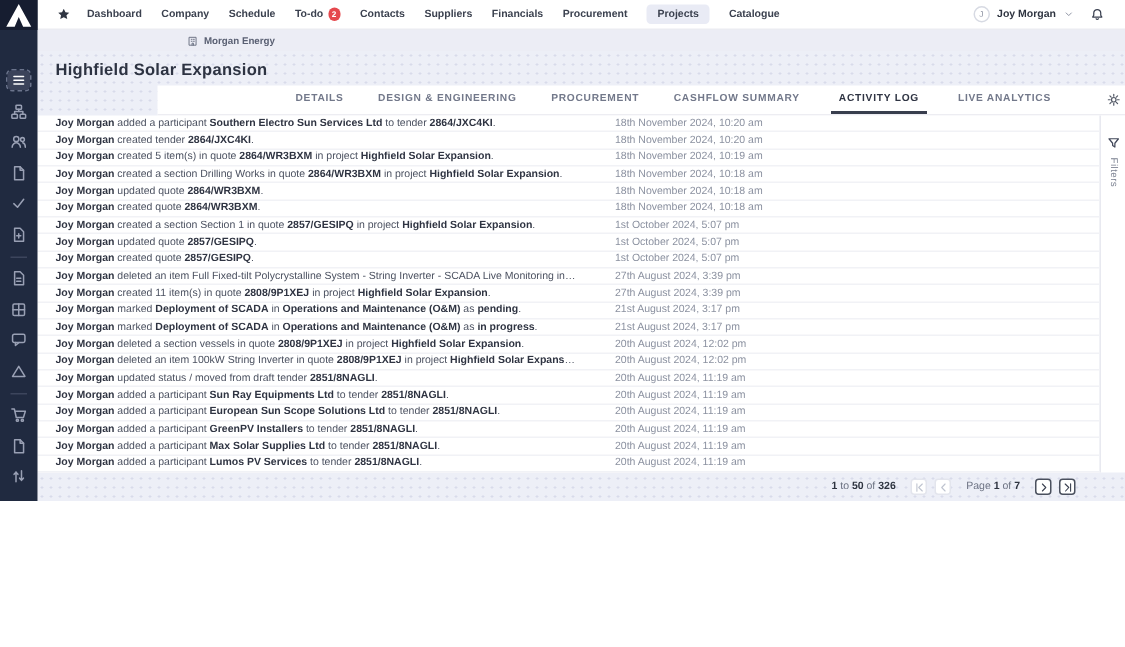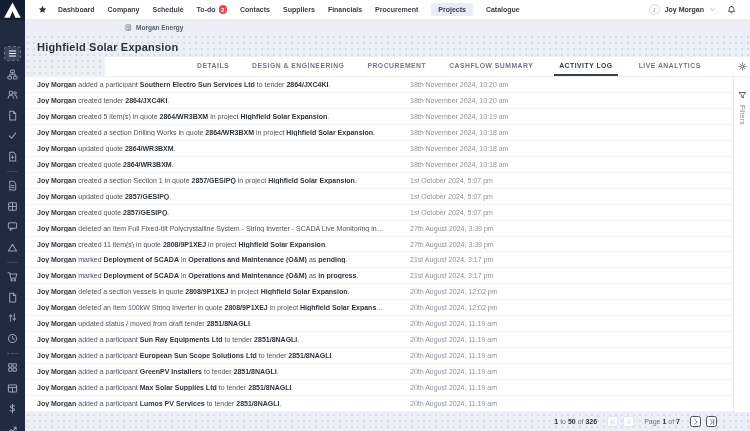--- a/index.html
+++ b/index.html
@@ -1,18 +1,18 @@
 <!DOCTYPE html>
 <html><head>
 <meta charset="utf-8">
 <style>
   * { margin:0; padding:0; box-sizing:border-box; }
   html,body { width:750px; height:431px; overflow:hidden; }
   body { font-family:"Liberation Sans", sans-serif; position:relative; background:#fff; }
-  .frame { position:absolute; inset:0; width:750px; height:431px; overflow:hidden; }
+  .frame { position:absolute; inset:0; width:750px; height:334px; overflow:hidden; }
 
   
   .sidebar { position:absolute; left:0; top:0; bottom:0; width:25px; background:#202a40; z-index:5; }
   .logo { width:25px; height:20px; background:#161d30; display:flex; align-items:center; justify-content:center; }
   .sb-stack { display:flex; flex-direction:column; align-items:center; padding-top:27px; gap:7.6px; }
   .sb-icon { width:15px; height:13px; display:flex; align-items:center; justify-content:center; color:#99a0b4; cursor:pointer; }
   .sb-icon svg { width:11px; height:11px; }
   .sb-icon.active { background:#3b435a; border-radius:3px; color:#ffffff; outline:1px dashed #6b748c; }
   .sb-div { width:11px; height:1px; background:#3c455c; }
   .sb-dots { width:11px; border-top:1px dashed #4b5470; }

